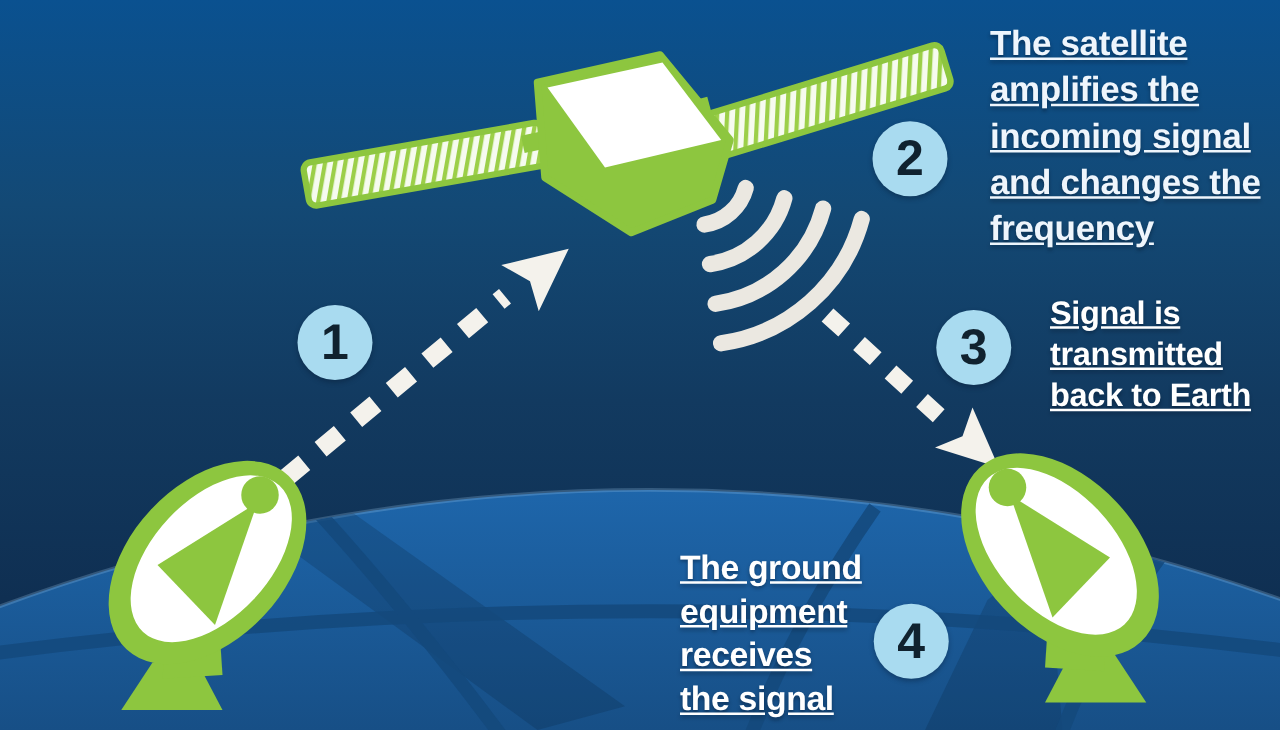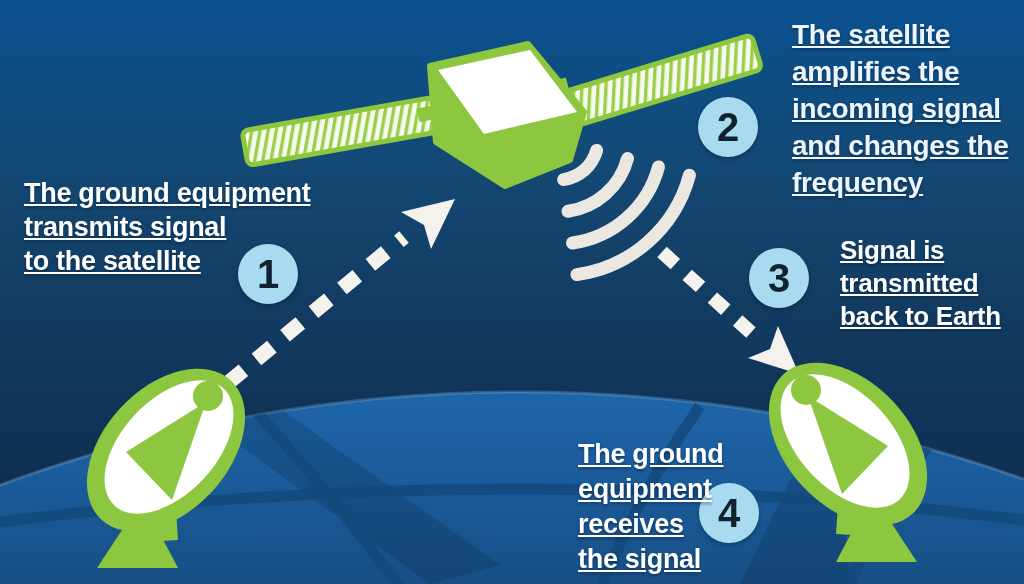--- a/index.html
+++ b/index.html
@@ -17,21 +17,21 @@
     color:#ffffff;
     font-weight:700;
     letter-spacing:-0.3px;
     text-shadow:0 2px 3px rgba(5,20,40,.45);
     z-index:5;
     text-decoration:underline;
   }
   #label-1{left:24px;top:176px;font-size:27px;line-height:34px;width:330px;}
   #label-2{left:792px;top:16px;font-size:28px;line-height:37px;width:232px;color:#eef5fc;}
   #label-3{left:840px;top:234px;font-size:26px;line-height:33px;width:200px;}
-  #label-4{left:544px;top:437px;font-size:27px;line-height:35px;width:200px;margin-left:34px;}
+  #label-4{left:544px;top:437px;font-size:27px;line-height:35px;width:200px;}
   .step-circle{
     position:absolute;
     width:60px;height:60px;border-radius:50%;
     background:#a9dbf0;
     display:flex;align-items:center;justify-content:center;
     color:#10222f;font-weight:700;font-size:40px;
     box-shadow:0 2px 4px rgba(5,20,40,.35);
     z-index:5;
   }
   #circle-1{left:238px;top:244px;}
@@ -134,23 +134,20 @@
   <div class="step-circle" id="circle-2">
     <span>2</span>
   </div>
   <div class="step-circle" id="circle-3">
     <span>3</span>
   </div>
   <div class="step-circle" id="circle-4">
     <span>4</span>
   </div>
 
-  <div class="step-label" id="label-1">The ground equipment
-transmits signal
-to the satellite</div>
   <div class="step-label" id="label-2">The satellite
 amplifies the
 incoming signal
 and changes the
 frequency</div>
   <div class="step-label" id="label-3">Signal is
 transmitted
 back to Earth</div>
   <div class="step-label" id="label-4">The ground
 equipment

